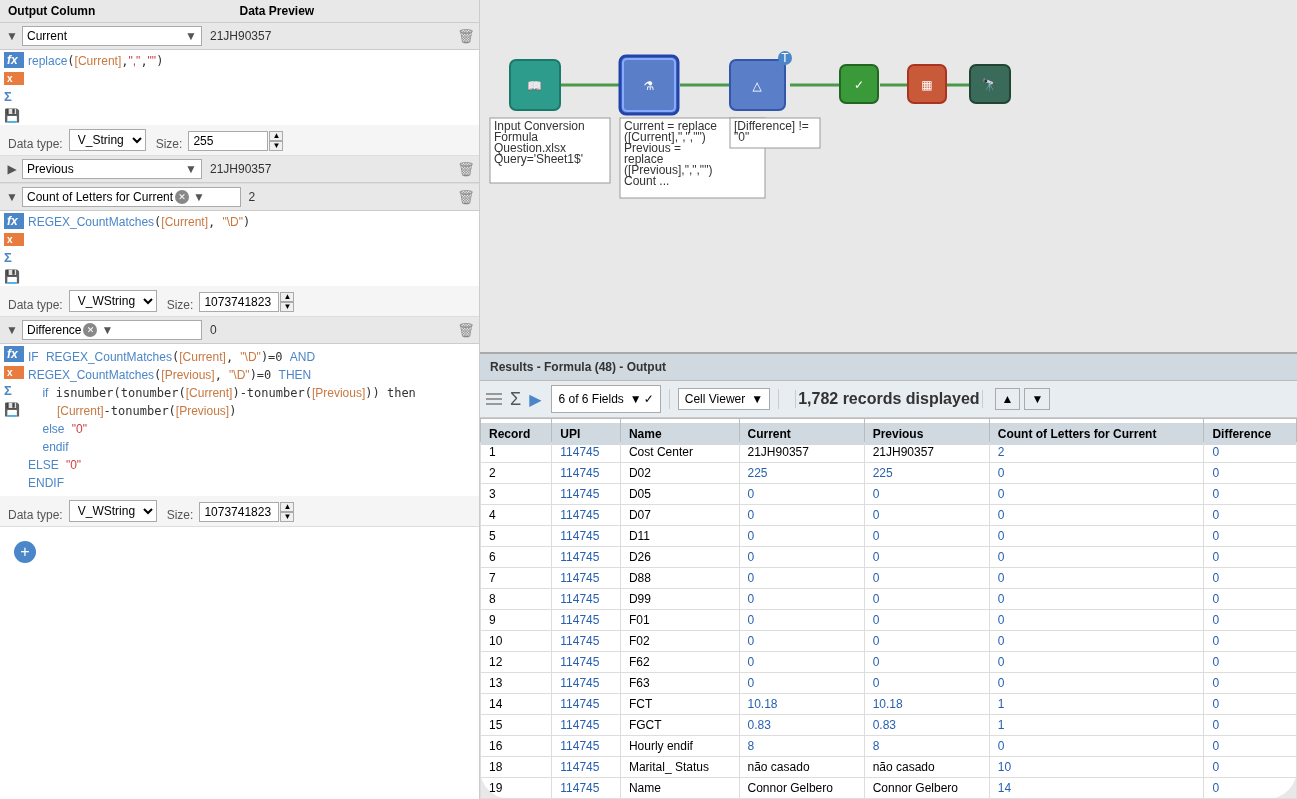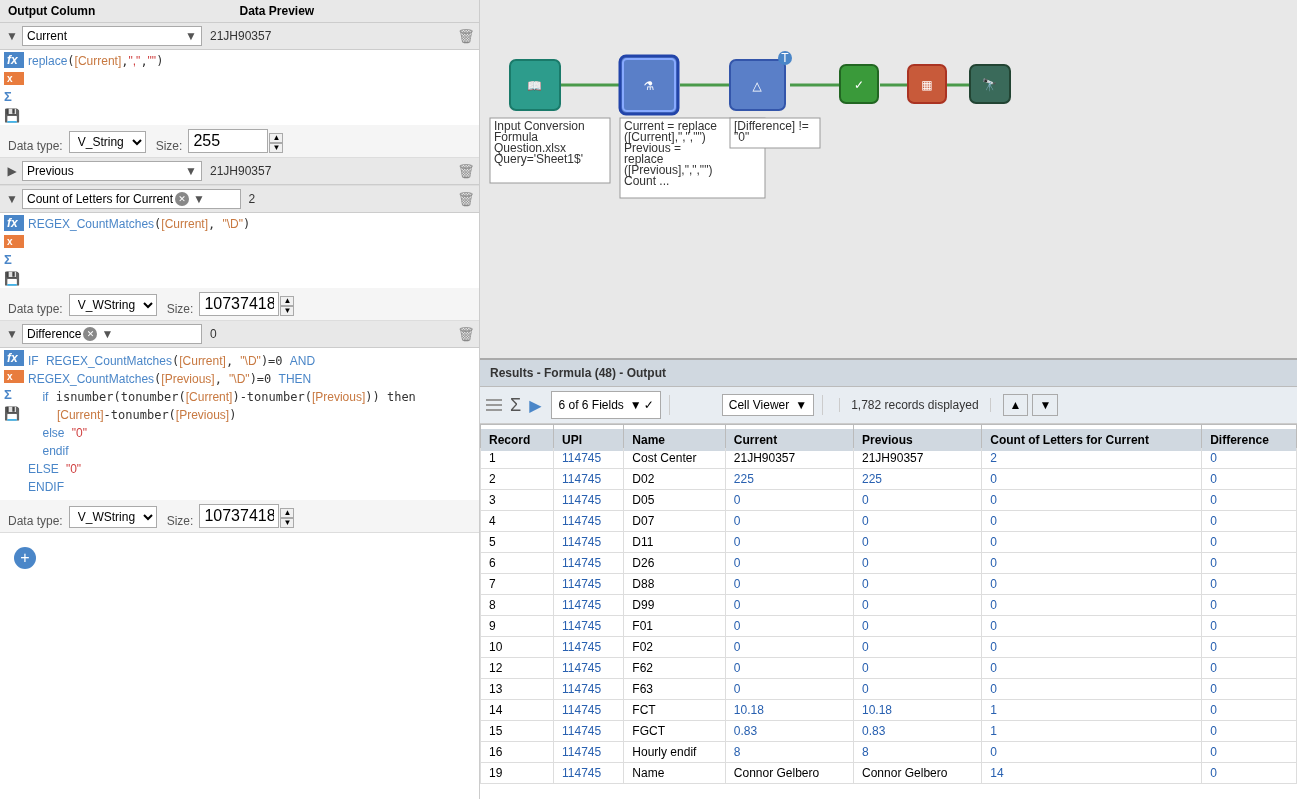--- a/index.html
+++ b/index.html
@@ -27,40 +27,40 @@
     
     .formula-content { font-family: monospace; font-size: 12px; color: #333; padding: 2px 0; }
     .formula-content .func-name { color: #4a86c8; }
     .formula-content .field-ref { color: #c87941; }
     .formula-content .string-val { color: #d04040; }
     .formula-content .regex-val { color: #c87941; }
     
     .field-meta { display: flex; align-items: flex-end; padding: 4px 8px; background: #f5f5f5; }
     .field-meta label { color: #555; margin-right: 6px; }
     .field-meta select { border: 1px solid #aaa; background: #fff; padding: 2px 4px; font-size: 12px; }
-    .field-meta .size-input { border: 1px solid #aaa; background: #fff; padding: 2px 4px; font-size: 16px; width: 80px; }
+    .field-meta .size-input { border: 1px solid #aaa; background: #fff; padding: 2px 4px; font-size: 12px; width: 80px; }
     .size-stepper { display: flex; flex-direction: column; margin-left: 1px; }
     .size-stepper button { font-size: 8px; height: 10px; padding: 0 2px; border: 1px solid #aaa; background: #f0f0f0; cursor: pointer; line-height: 1; }
     .close-badge { background: #888; color: white; border-radius: 50%; width: 14px; height: 14px; display: inline-flex; align-items: center; justify-content: center; font-size: 9px; margin-left: 2px; cursor: pointer; }
     
     .add-button { margin: 8px; background: #4a86c8; color: white; border: none; width: 22px; height: 22px; border-radius: 50%; font-size: 16px; cursor: pointer; display: flex; align-items: center; justify-content: center; }
     
     
     .right-panel { flex: 1; display: flex; flex-direction: column; background: #e8e8e8; }
     
     
     .canvas-area { height: 360px; background: #e8e8e8; position: relative; overflow: hidden; border-bottom: 2px solid #aaa; }
     
     
-    .results-area { flex: 1; background: #fff; display: flex; flex-direction: column; }
+    .results-area { flex: 1; background: #fff; display: flex; flex-direction: column; border-radius: 30px; }
     .results-header { background: #d0d8e0; padding: 6px 10px; font-size: 12px; font-weight: bold; color: #333; border-bottom: 1px solid #bbb; }
     .results-toolbar { display: flex; align-items: center; padding: 4px 6px; background: #e8edf2; border-bottom: 1px solid #ccc; gap: 4px; }
     .fields-dropdown { display: flex; align-items: center; background: #fff; border: 1px solid #aaa; padding: 6px 6px; font-size: 12px; cursor: pointer; }
-    .viewer-dropdown { display: flex; align-items: center; background: #fff; border: 1px solid #aaa; padding: 3px 6px; font-size: 12px; cursor: pointer; margin-left: 44px; }
-    .records-count { font-size: 12px; color: #333; margin: 0 8px; border-left: 1px solid #ccc; border-right: 1px solid #ccc; padding: 0 11px; }
+    .viewer-dropdown { display: flex; align-items: center; background: #fff; border: 1px solid #aaa; padding: 3px 6px; font-size: 12px; cursor: pointer; }
+    .records-count { font-size: 16px; color: #333; margin: 0 8px; border-left: 1px solid #ccc; border-right: 1px solid #ccc; padding: 0 2px; font-weight: bold; }
     .nav-btn { background: #e8edf2; border: 1px solid #aaa; padding: 3px 6px; cursor: pointer; font-size: 12px; }
     
     
     .data-table { width: 100%; border-collapse: collapse; font-size: 12px; }
     .data-table th { background: #d0d8e0; border: 1px solid #bbb; padding: 4px 8px; text-align: left; font-weight: bold; position: sticky; top: 4px; z-index: 2; white-space: nowrap; }
     .data-table td { border: 1px solid #ddd; padding: 3px 8px; white-space: nowrap; }
     .data-table td.num { color: #2860b0; }
     .table-container { overflow: auto; flex: 1; }
     .divider { width: 1px; background: #ccc; height: 20px; margin: 0 4px; }
   </style>
@@ -430,20 +430,29 @@
               <tr>
                 <td>16</td>
                 <td class="num">114745</td>
                 <td>Hourly endif</td>
                 <td class="num">8</td>
                 <td class="num">8</td>
                 <td class="num">0</td>
                 <td class="num">0</td>
               </tr>
               <tr>
+                <td>18</td>
+                <td class="num">114745</td>
+                <td>Marital_ Status</td>
+                <td>não casado</td>
+                <td>não casado</td>
+                <td class="num">10</td>
+                <td class="num">0</td>
+              </tr>
+              <tr>
                 <td>19</td>
                 <td class="num">114745</td>
                 <td>Name</td>
                 <td>Connor Gelbero</td>
                 <td>Connor Gelbero</td>
                 <td class="num">14</td>
                 <td class="num">0</td>
               </tr>
             </tbody>
         </table>

